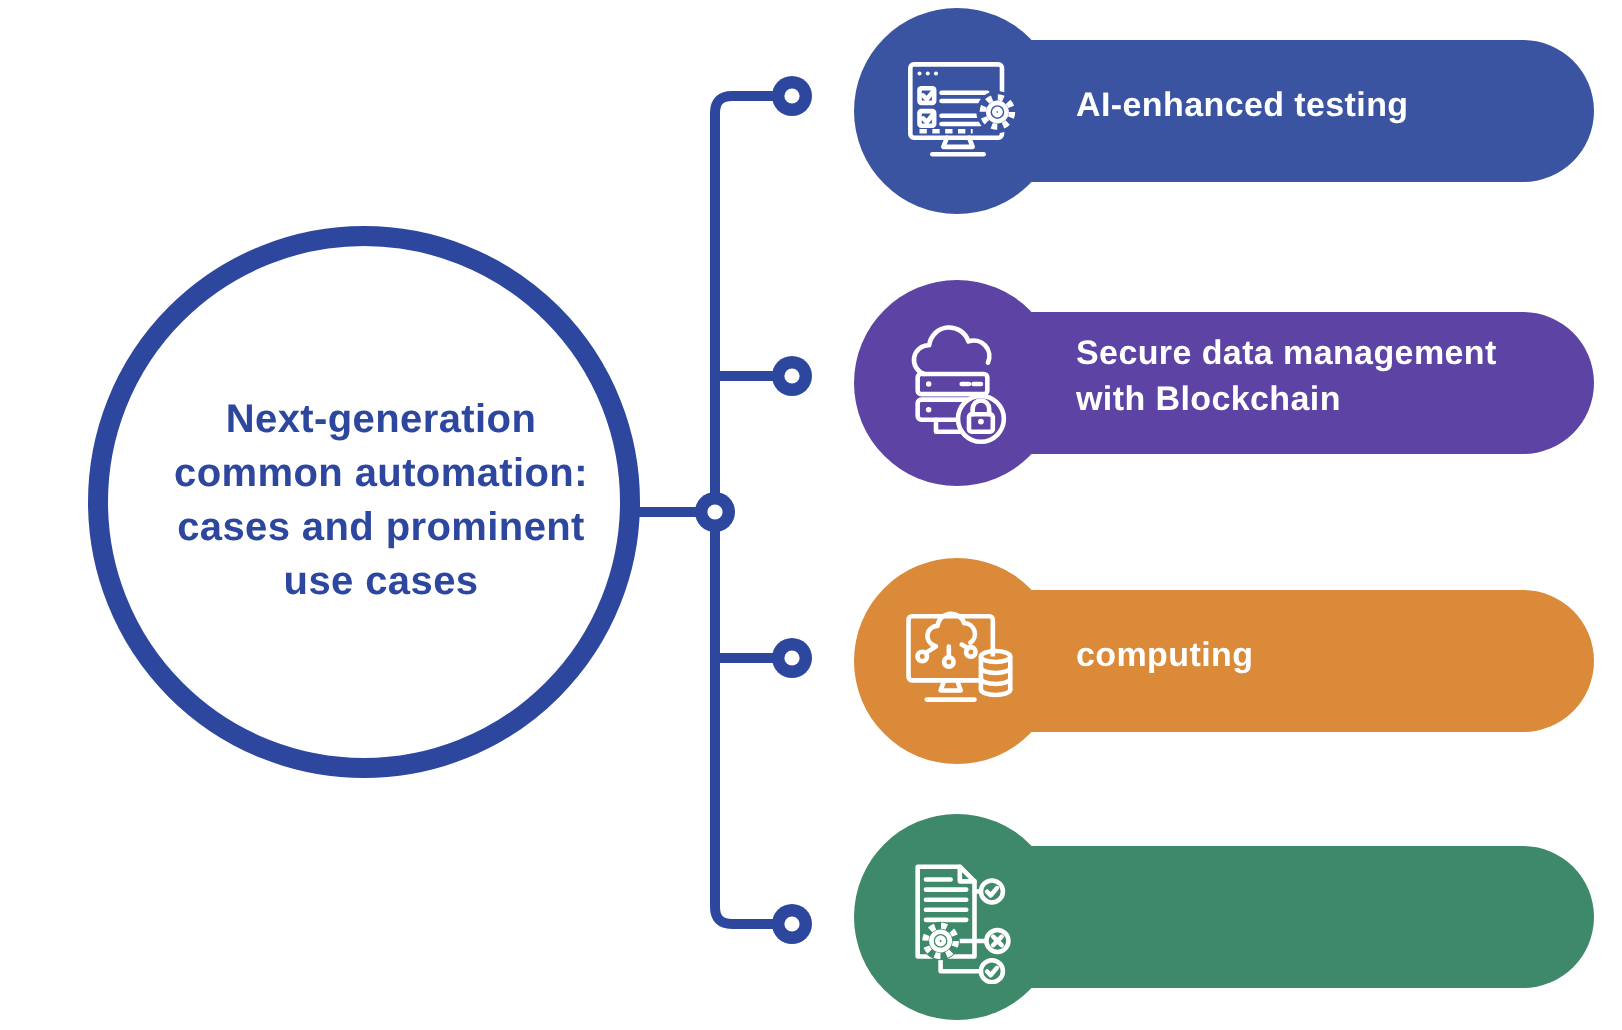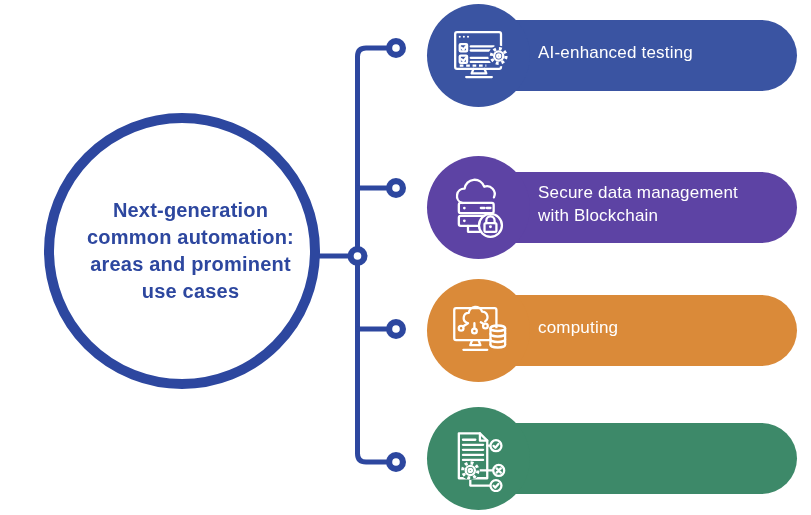--- a/index.html
+++ b/index.html
@@ -31,21 +31,21 @@
   .connector .node-outer{fill:var(--connector-color);}
   .connector .node-inner{fill:#ffffff;}
 
   
   .item{position:absolute;left:427px;width:370px;height:103px;}
   .pill{position:absolute;left:26px;right:0;top:16px;height:71px;border-radius:36px;}
   .badge{position:absolute;left:0;top:0;width:103px;height:103px;border-radius:50%;
          display:flex;align-items:center;justify-content:center;}
   .label{position:absolute;left:111px;top:16px;height:64px;width:252px;
          display:flex;flex-direction:column;justify-content:center;
-         color:var(--item-text-color);font-size:17px;font-weight:400;line-height:23px;letter-spacing:.2px;}
+         color:var(--item-text-color);font-size:17px;font-weight:700;line-height:23px;letter-spacing:.2px;}
   .label span{display:block;white-space:nowrap;}
   .icon{display:block;}
   .icon .ln{fill:none;stroke:#fff;stroke-width:2.5;stroke-linecap:round;stroke-linejoin:round;}
   .icon .fillbg{fill:var(--item-color,#444);stroke:none;}
   .icon .dot{fill:#fff;stroke:none;}
   .icon .teeth{fill:none;stroke:#fff;stroke-width:3.4;}
   .icon .dash{fill:none;stroke:#fff;stroke-width:2.5;stroke-dasharray:4 3;stroke-linecap:butt;}
 </style>
 </head>
 <body>
@@ -76,21 +76,21 @@
     <g>
         <circle class="node-outer" cx="396" cy="462" r="10"></circle>
         <circle class="node-inner" cx="396" cy="462" r="3.8"></circle>
       </g>
   </svg>
 
   <div class="title-circle">
     <div class="title-text">
       <span>Next-generation</span>
       <span>common automation:</span>
-      <span>areas and prominent</span>
+      <span>cases and prominent</span>
       <span>use cases</span>
     </div>
   </div>
 
   <div class="item" style="top:4px">
     <div class="pill" style="background-color: rgb(58, 84, 162); --item-color: #3a54a2;"></div>
     <div class="badge" style="background-color: rgb(58, 84, 162); --item-color: #3a54a2;">
       <svg class="icon" viewBox="0 0 72 72" width="66" height="66">
         <rect class="ln" x="10" y="10" width="50" height="40" rx="2"></rect>
         <circle class="dot" cx="15" cy="15" r="1.1"></circle>
@@ -110,21 +110,21 @@
         <circle class="ln" cx="57.5" cy="36" r="5"></circle>
         <circle class="ln" cx="57.5" cy="36" r="1.7"></circle>
       </svg>
     </div>
     <div class="label">
       <span>AI-enhanced testing</span>
       <span></span>
     </div>
   </div>
 
-  <div class="item" style="top:156px">
+  <div class="item" style="top:140px">
     <div class="pill" style="background-color: rgb(93, 67, 164); --item-color: #5d43a4;"></div>
     <div class="badge" style="background-color: rgb(93, 67, 164); --item-color: #5d43a4;">
       <svg class="icon" viewBox="0 0 72 72" width="66" height="66">
         <path class="ln" d="M17.5 30.5 a8 8 0 0 1 2.8-15.6 a11 11 0 0 1 21.4-2.1 a8.5 8.5 0 0 1 10.6 11.6"></path>
         <rect class="ln" x="14" y="30.5" width="38" height="11" rx="2"></rect>
         <circle class="dot" cx="20" cy="36" r="1.5"></circle>
         <path class="ln" d="M38 36 h4 M44.5 36 h4"></path>
         <rect class="ln" x="14" y="44.5" width="38" height="11" rx="2"></rect>
         <circle class="dot" cx="20" cy="50" r="1.5"></circle>
         <path class="ln" d="M38 50 h4 M44.5 50 h4"></path>

